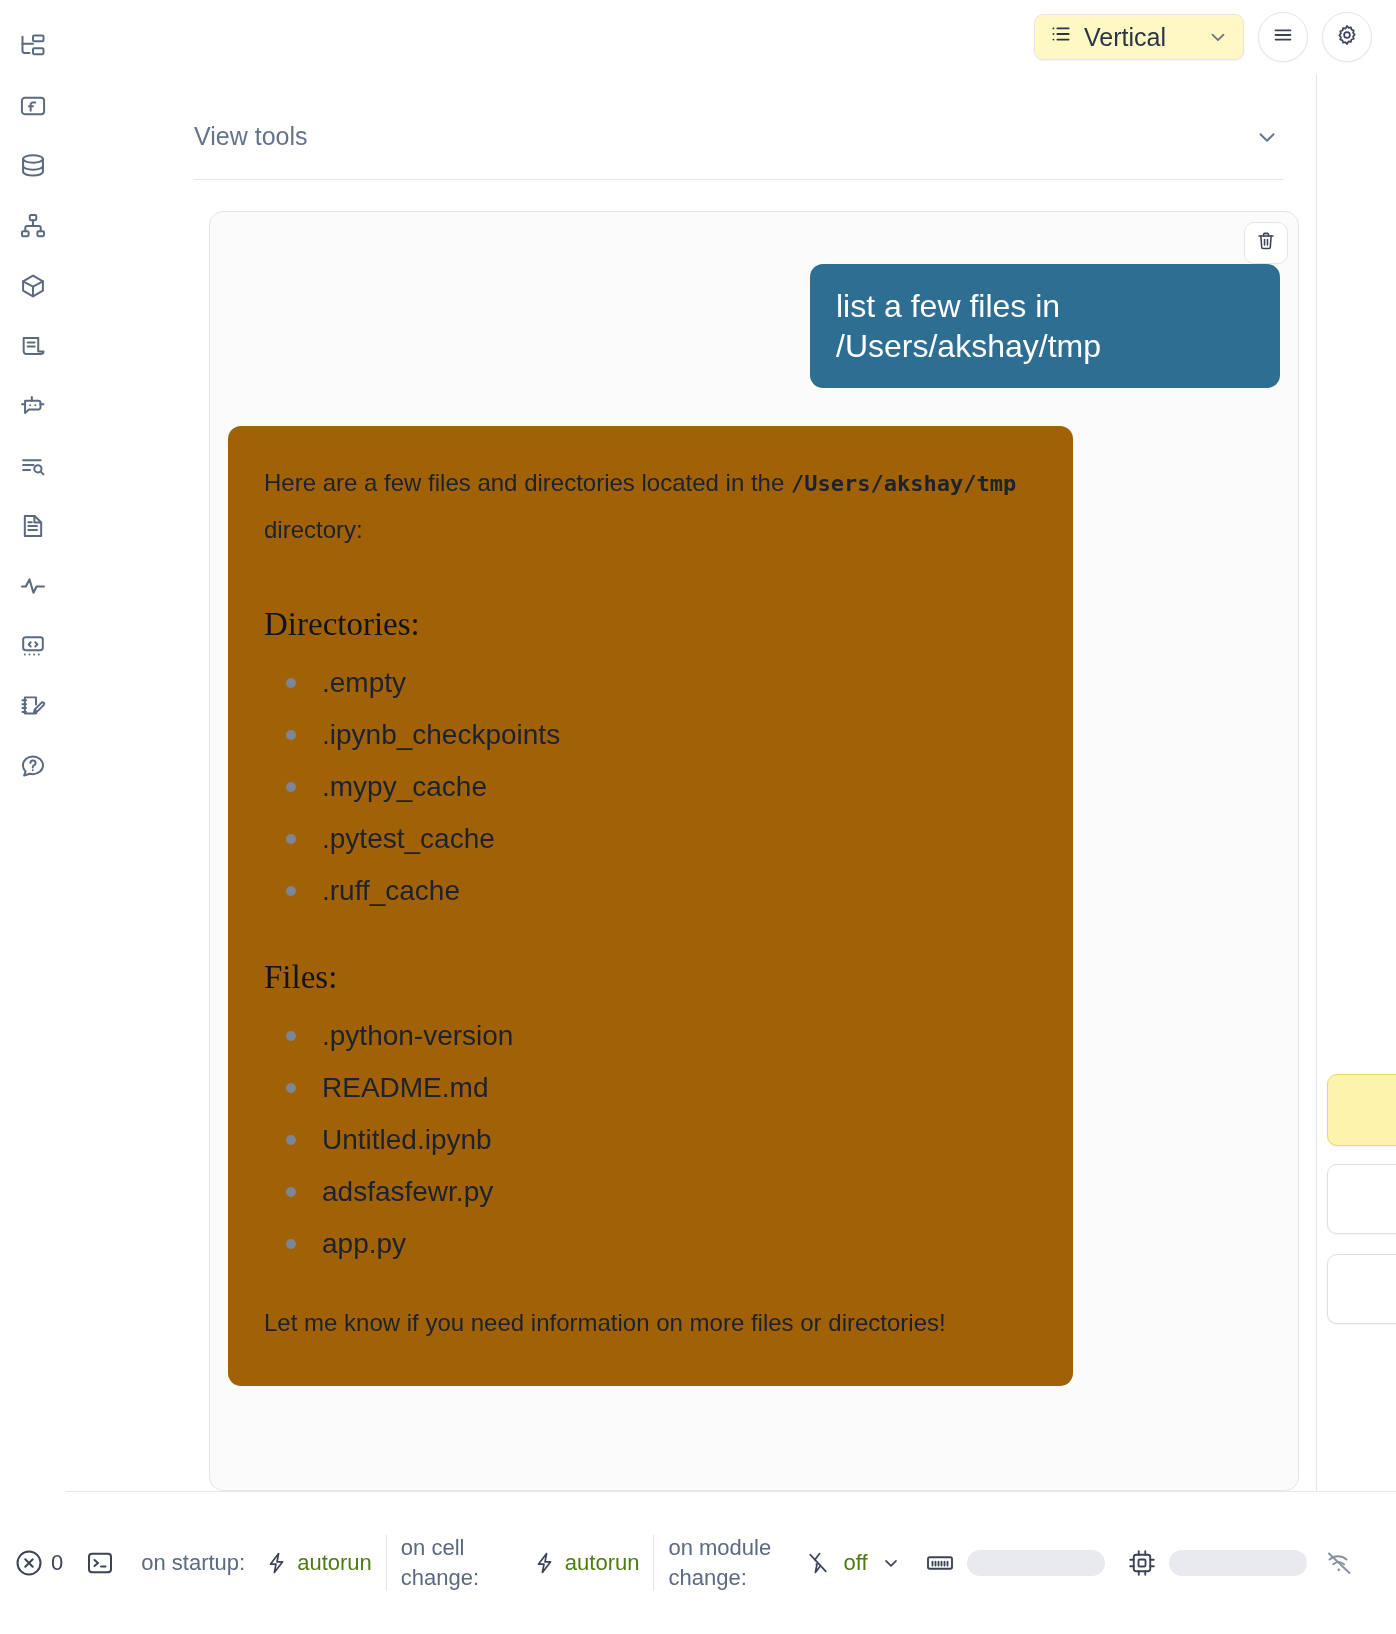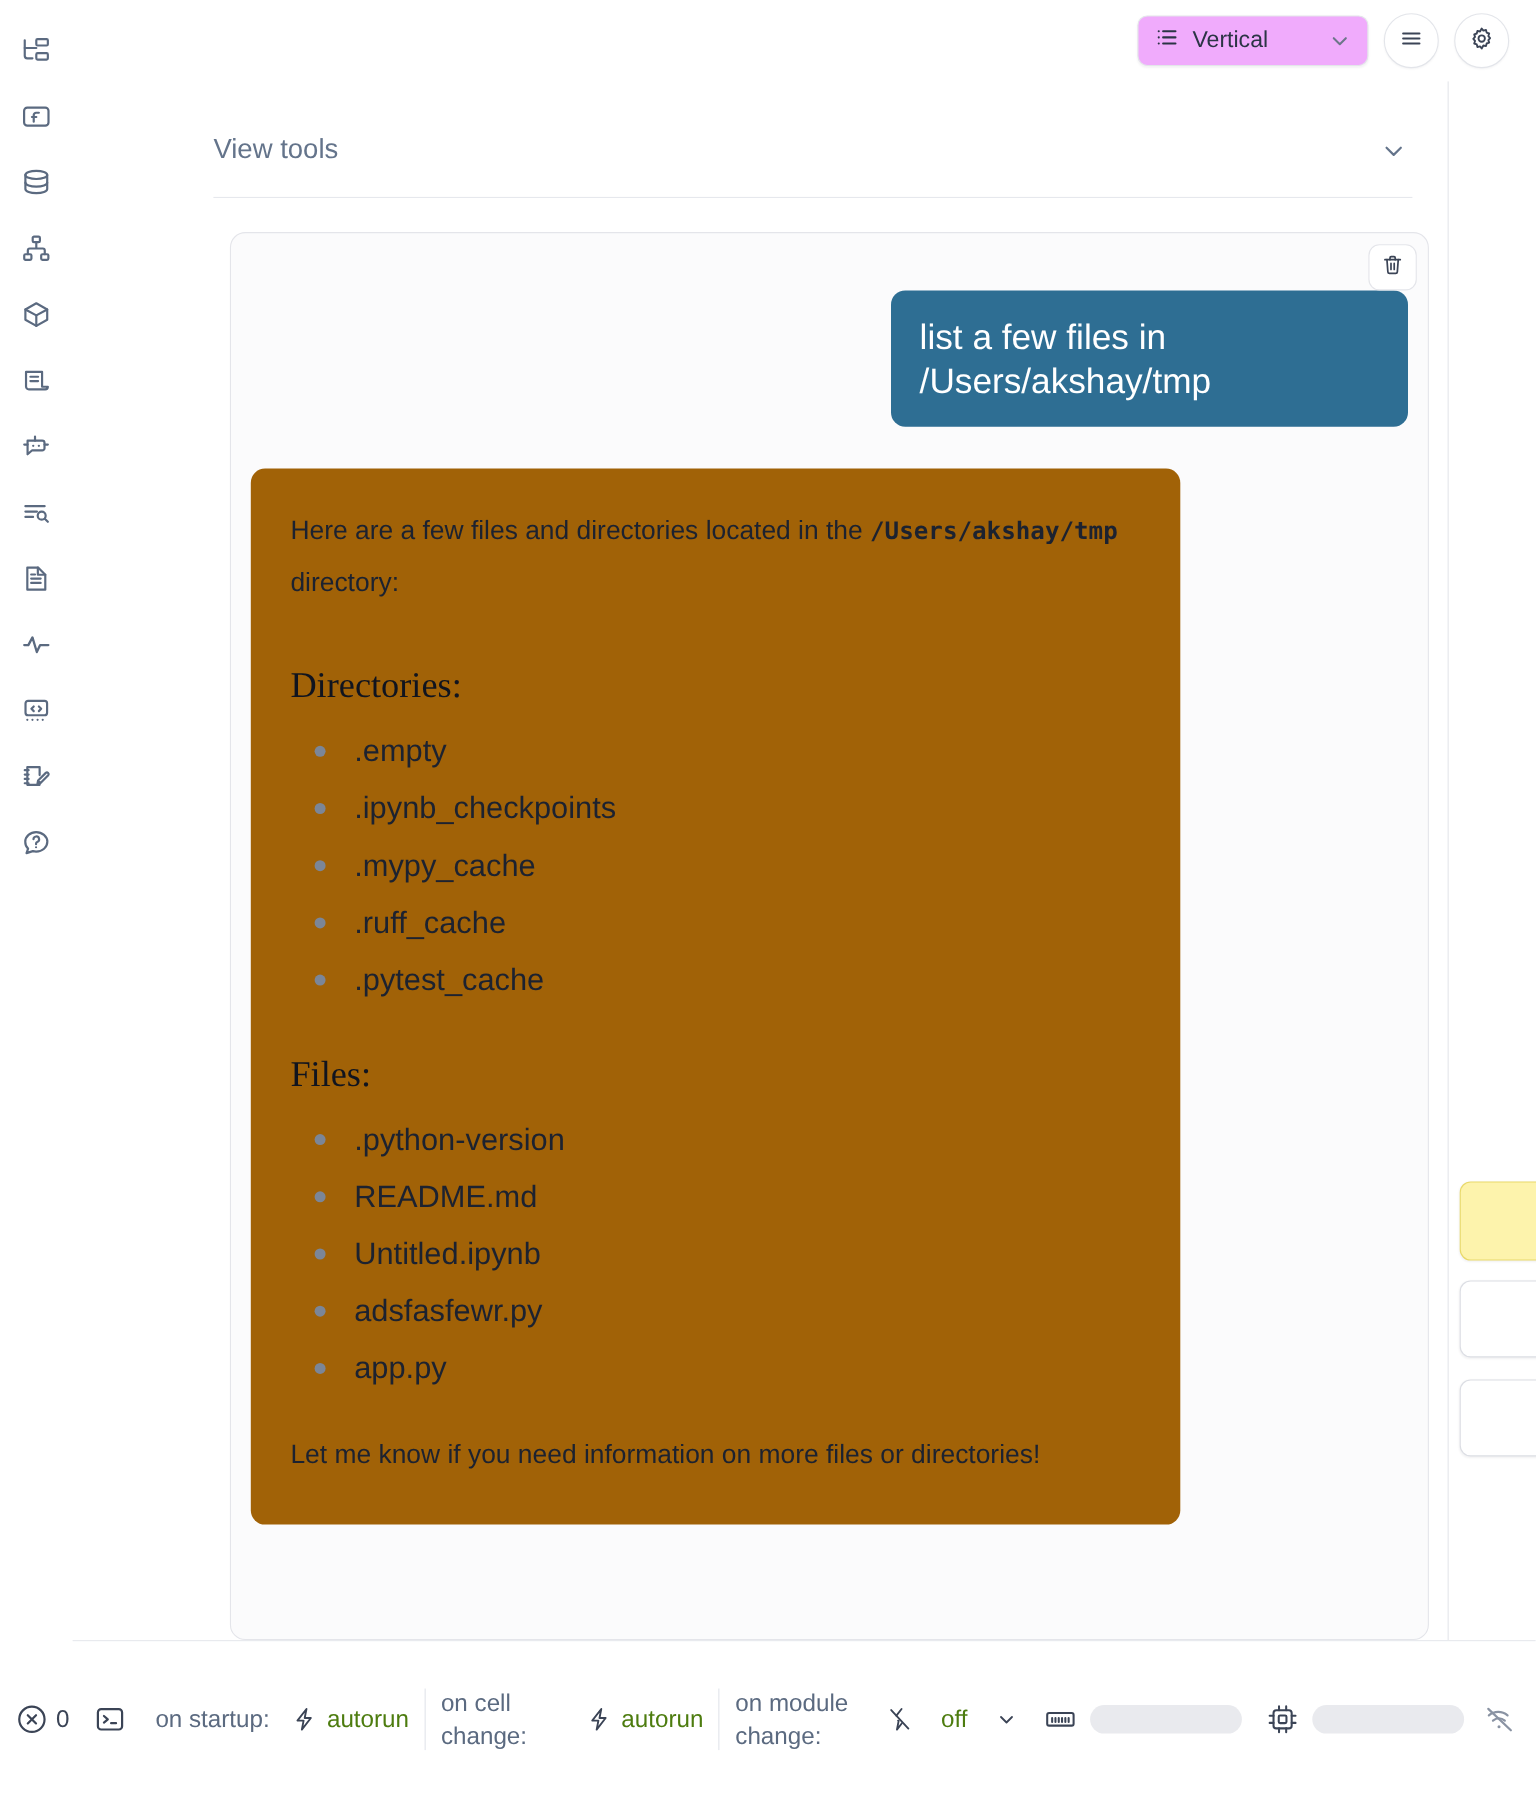--- a/index.html
+++ b/index.html
@@ -35,29 +35,29 @@
     position: absolute; top: 0; right: 0;
     height: 74px; width: 640px;
     display: flex; align-items: center; justify-content: flex-end;
     gap: 14px;
     padding-right: 24px;
   }
   .select-pill {
     display: flex; align-items: center;
     height: 46px;
     min-width: 210px;
-    background: #f0abfc;
+    background: #fef9c3;
     border: 1px solid #e3e5ea;
     border-radius: 9px;
     box-shadow: 0 1px 2px rgba(16,24,40,.05);
     padding: 0 14px;
     gap: 11px;
     cursor: pointer;
     color: #2b3445;
-    font-size: 21px;
+    font-size: 25px;
   }
   .select-pill .sp-label { flex: 1; }
   .select-pill .sp-chev { color: #6c7689; display:flex; }
   .round-btn {
     width: 50px; height: 50px; border-radius: 50%;
     background: #fff;
     border: 1px solid #e3e5ea;
     box-shadow: 0 1px 2px rgba(16,24,40,.05);
     display: flex; align-items: center; justify-content: center;
     color: #3b4456;
@@ -440,25 +440,25 @@
       <li>
           <span class="bullet"></span>
           <span>.ipynb_checkpoints</span>
         </li>
       <li>
           <span class="bullet"></span>
           <span>.mypy_cache</span>
         </li>
       <li>
           <span class="bullet"></span>
+          <span>.pytest_cache</span>
+        </li>
+      <li>
+          <span class="bullet"></span>
           <span>.ruff_cache</span>
-        </li>
-      <li>
-          <span class="bullet"></span>
-          <span>.pytest_cache</span>
         </li>
     </ul>
 
     <h3 class="md-h">Files:</h3>
     <ul class="md-list">
       <li>
           <span class="bullet"></span>
           <span>.python-version</span>
         </li>
       <li>
@@ -528,21 +528,21 @@
           </svg>
       </span>
       <span>autorun</span>
     </span>
   </div>
 
   <div class="sb-divider"></div>
 
   <div class="sb-item" style="gap:18px;">
     <span class="sb-label">on module change:</span>
-    <span class="sb-action" style="gap:25px;">
+    <span class="sb-action" style="gap:13px;">
       <span class="sb-icon">
         <svg width="24" height="24" viewBox="0 0 24 24" fill="none" stroke="currentColor" stroke-width="1.7" stroke-linecap="round" stroke-linejoin="round">
           <path d="M13.6 2.6 8.9 8.7M10.4 13.2H11l-1.6 8.2 4.5-5.8"></path>
             <path d="M4.2 3.6l15.6 16.8"></path>
         </svg>
       </span>
       <span>off</span>
       <span class="sb-icon">
         <svg width="20" height="20" viewBox="0 0 24 24" fill="none" stroke="currentColor" stroke-width="2" stroke-linecap="round" stroke-linejoin="round">
             <path d="m6 9.5 6 6 6-6"></path>

